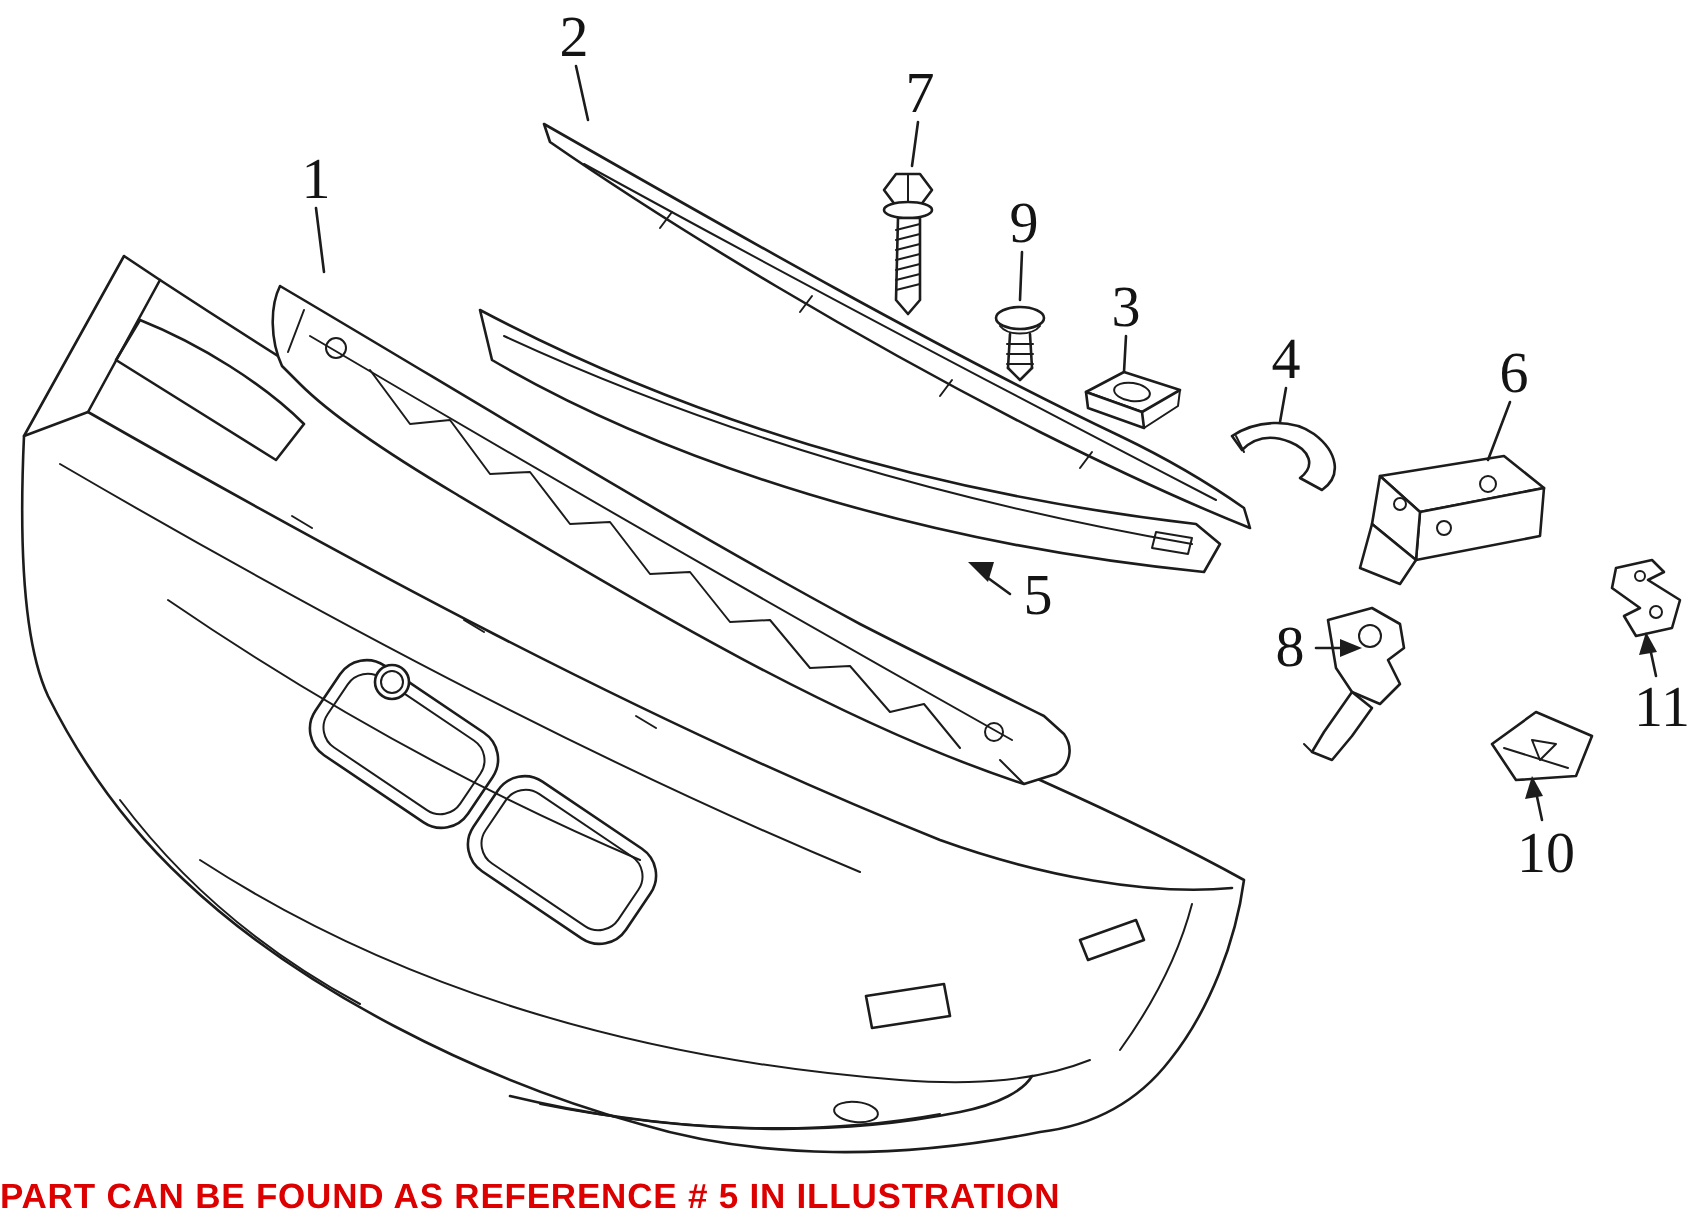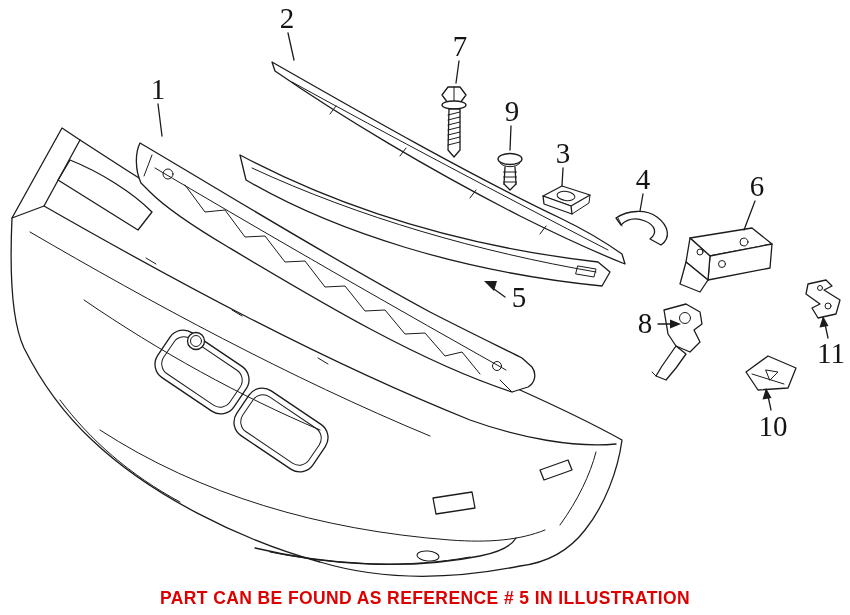--- a/index.html
+++ b/index.html
@@ -3,21 +3,21 @@
 <meta charset="utf-8">
 <style>
   html,body{margin:0;padding:0;background:#fff;}
   .stage{position:relative;width:850px;height:615px;background:#ffffff;overflow:hidden;font-family:"Liberation Sans",sans-serif;}
   .illus{position:absolute;left:0;top:0;}
   .ln{fill:none;stroke:var(--line_ink,#1c1c1c);stroke-width:1.3;stroke-linecap:round;stroke-linejoin:round;}
   .fw{fill:#ffffff;}
   .thin{stroke-width:1;}
   .callout-num{font-family:"Liberation Serif",serif;font-size:29px;fill:#141414;text-anchor:middle;}
   .arrowhead{fill:var(--line_ink,#1c1c1c);stroke:none;}
-  .footer-note{position:absolute;left:0;right:0;bottom:6px;text-align:center;font-family:"Liberation Sans",sans-serif;font-weight:700;font-size:17.5px;letter-spacing:.4px;color:var(--footer_red,#dc0000);}
+  .footer-note{position:absolute;left:0;right:0;bottom:6px;font-family:"Liberation Sans",sans-serif;font-weight:700;font-size:17.5px;letter-spacing:.4px;color:var(--footer_red,#dc0000);}
 </style>
 </head>
 <body>
 
 <div class="stage">
   <svg class="illus" width="850" height="615" viewBox="0 0 850 615">
 
     <g>
       <path class="ln fw" d="M62,128 L80,140 C190,212 340,305 520,390 C560,408 595,425 622,440 C618,470 605,505 585,530 C568,552 545,563 520,566 C450,580 380,580 320,562 C240,540 150,495 92,440 C62,412 40,380 24,348 C10,318 10,262 12,218 Z"></path>
       <path class="ln" d="M80,140 L44,206 L12,218"></path>

